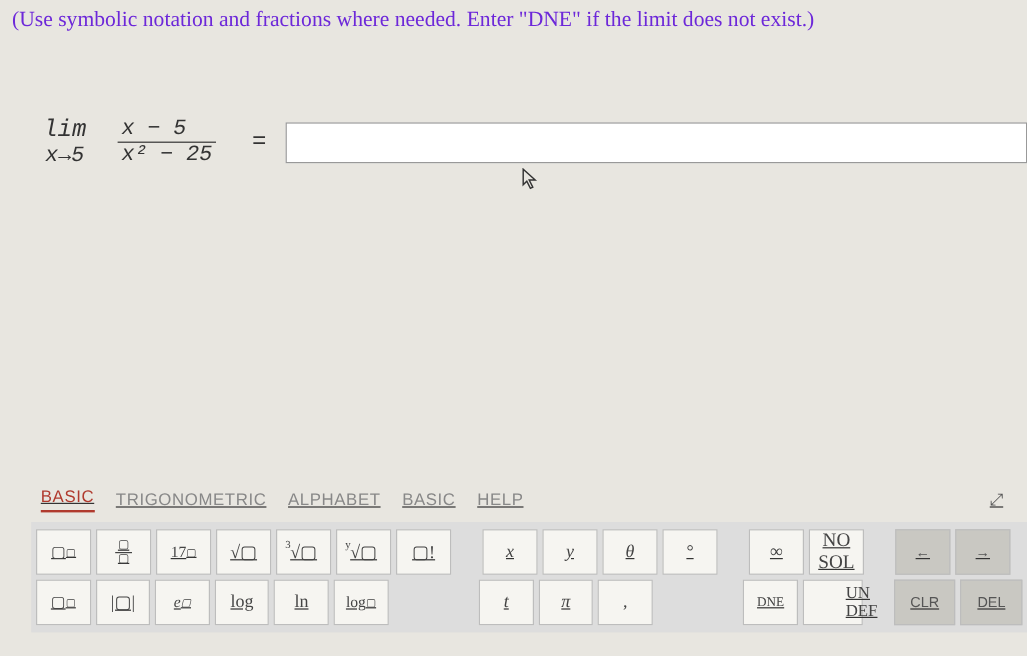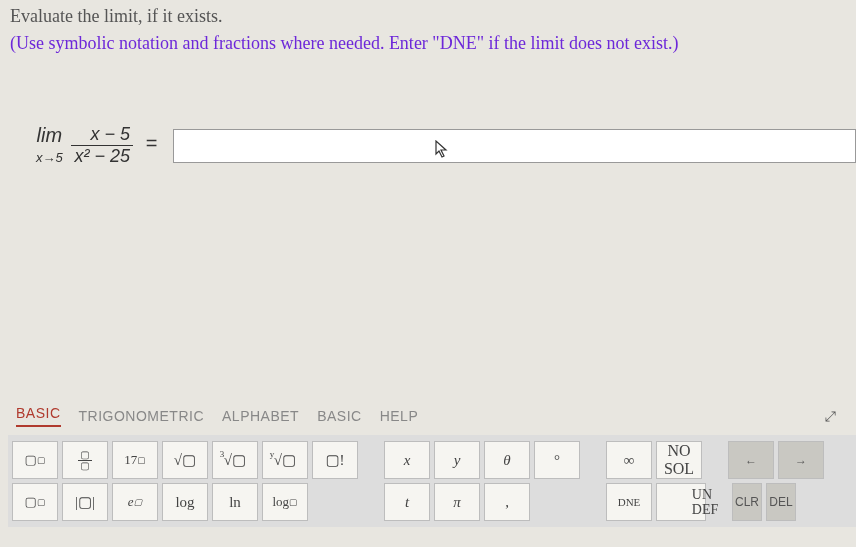--- a/index.html
+++ b/index.html
@@ -27,53 +27,54 @@
   pointer-events: none;
 }
 
 .eq-row {
   display: flex;
   align-items: center;
   gap: 12px;
   margin: 70px 0 0 36px;
 }
 .limit-expr {
-  font-family: Liberation Sans, sans-serif;
+  font-family: Liberation Mono, monospace;
   font-style: italic;
   color: #333;
   font-size: 17px;
   text-align: center;
 }
 .lim-top { font-size: 20px; }
-.lim-bot { font-size: 13px; }
+.lim-bot { font-size: 18px; }
 .frac {
   display: inline-block;
-  text-align: right;
+  text-align: left;
   vertical-align: middle;
-  margin: 0 4px;
+  margin: 0 16px;
 }
 .frac .num { border-bottom: 1.5px solid #333; padding: 0 3px; font-size: 18px; }
 .frac .den { padding: 0 3px; font-size: 18px; }
 .eq-sign { font-size: 20px; color: #333; font-style: normal; margin: 0 4px; }
 
 .answer-input {
   flex: 1;
   height: 34px;
   border: 1px solid #999;
   background: #fff;
   padding: 4px 8px;
   font-size: 16px;
   margin-right: 0;
 }
 
 .palette {
   position: absolute;
-  left: 8px;
+  left: 26px;
   right: 0;
   bottom: 20px;
+  text-decoration: underline;
 }
 .tabs {
   display: flex;
   gap: 18px;
   font-family: Arial, sans-serif;
   font-size: 14px;
   color: #888;
   padding: 4px 8px 8px 8px;
   align-items: center;
 }
@@ -103,21 +104,21 @@
   justify-content: center;
   font-family: 'Times New Roman', serif;
   font-size: 15px;
   color: #444;
   cursor: pointer;
   font-style: italic;
 }
 .btn.plain { font-style: normal; }
 .btn.small-super { font-size: 13px; }
 .btn.gray { background: #c9c8c2; font-style: normal; font-family: Arial, sans-serif; font-size: 12px; color:#555;}
-.btn.wide { width: 30px; }
+.btn.wide { width: 52px; }
 .gap-spacer { width: 18px; }
 .gap-spacer2 { width: 46px; }
 
 .sup { font-size: 9px; vertical-align: super; }
 .sub { font-size: 9px; vertical-align: sub; }
 .sqrt-box { font-style: normal; }
 .nroot { position: relative; font-style: normal;}
 .nroot .idx { position: absolute; top: -2px; left: -4px; font-size: 9px; }
 
 .tiny-frac {
@@ -127,21 +128,20 @@
   font-style: normal;
   font-size: 10px;
 }
 .tiny-frac .n { border-bottom: 1px solid #444; padding: 0 2px; }
 .tiny-frac .d { padding: 0 2px; }
 </style>
 </head>
 <body>
 
 <div class="question">
-  <div class="q-line1">Evaluate the limit, if it exists.</div>
   <div class="q-line2">(Use symbolic notation and fractions where needed. Enter "DNE" if the limit does not exist.)</div>
 </div>
 
 <div class="cursor">
   <svg width="14" height="18" viewBox="0 0 14 18">
       <path d="M1 1 L1 14 L4 11 L7 17 L9 16 L6 10 L11 10 Z" fill="none" stroke="#333" stroke-width="1.2"></path>
     </svg>
 </div>
 
 <div class="eq-row">

